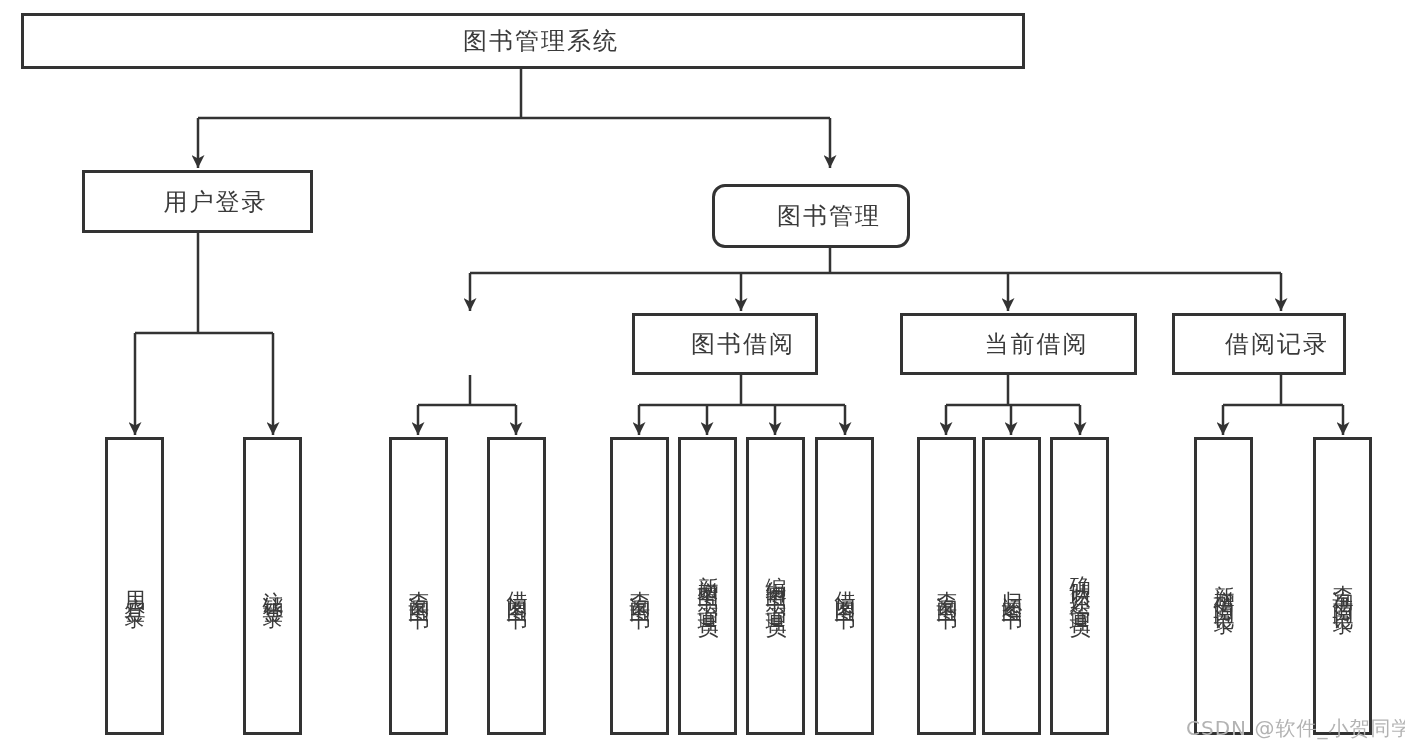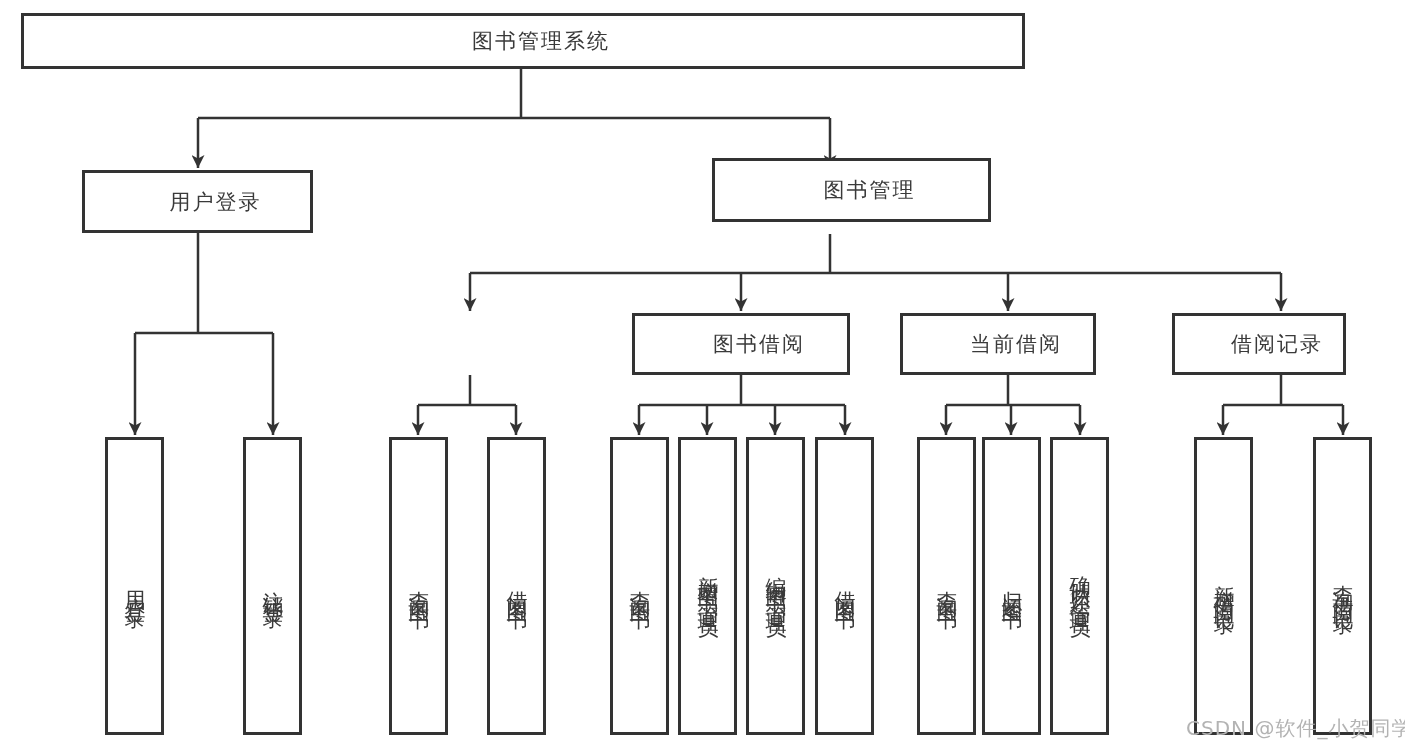--- a/index.html
+++ b/index.html
@@ -9,21 +9,21 @@
   }
   .stage{position:absolute;inset:0;}
   svg.edges{position:absolute;left:0;top:0;z-index:0;}
   .ln{fill:none;stroke:var(--line,#333333);stroke-width:2.5;}
   .ar{marker-end:url(#arrowhead);}
   .node{
     position:absolute;background:#ffffff;border:3px solid var(--line,#333333);
     box-sizing:border-box;color:var(--text,#3a3a3a);z-index:1;
   }
   .hnode{display:flex;align-items:center;justify-content:center;
-    font-size:21px;letter-spacing:2px;white-space:nowrap;padding-left:36px;}
+    font-size:24px;letter-spacing:2px;white-space:nowrap;padding-left:36px;}
   .vnode{
     writing-mode:vertical-rl;text-orientation:mixed;text-align:center;
     top:437px;width:59px;height:298px;font-size:21px;letter-spacing:6px;
     line-height:53px;
   }
   .watermark{
     position:absolute;left:1186px;top:715px;z-index:3;
     color:var(--wm,#b3b3b3);font-size:20px;letter-spacing:1px;white-space:nowrap;
   }
 </style>
@@ -83,24 +83,24 @@
     <g>
       <path class="ln" d="M1281,375 V405 M1223,405 H1343"></path>
       <path class="ln ar" d="M1223,405 V435"></path>
       <path class="ln ar" d="M1343,405 V435"></path>
     </g>
   </svg>
 
   <div class="node hnode" style="left:21px;top:13px;width:1004px;height:56px;">图书管理系统</div>
 
   <div class="node hnode" style="left:82px;top:170px;width:231px;height:63px;">用户登录</div>
-  <div class="node hnode" style="left:712px;top:158px;width:279px;height:64px;">图书管理</div>
+  <div class="node hnode" style="left:712px;top:184px;width:198px;height:64px;border-radius:13px;">图书管理</div>
 
-  <div class="node hnode" style="left:632px;top:313px;width:218px;height:62px;">图书借阅</div>
-  <div class="node hnode" style="left:900px;top:313px;width:196px;height:62px;">当前借阅</div>
+  <div class="node hnode" style="left:632px;top:313px;width:186px;height:62px;">图书借阅</div>
+  <div class="node hnode" style="left:900px;top:313px;width:237px;height:62px;">当前借阅</div>
   <div class="node hnode" style="left:1172px;top:313px;width:174px;height:62px;">借阅记录</div>
 
   <div class="node vnode" style="left:105px;">用户登录</div>
   <div class="node vnode" style="left:243px;">注销登录</div>
 
   <div class="node vnode" style="left:389px;">查询图书</div>
   <div class="node vnode" style="left:487px;">借阅图书</div>
 
   <div class="node vnode" style="left:610px;">查询图书</div>
   <div class="node vnode" style="left:678px;">新增图书（管理员）</div>

